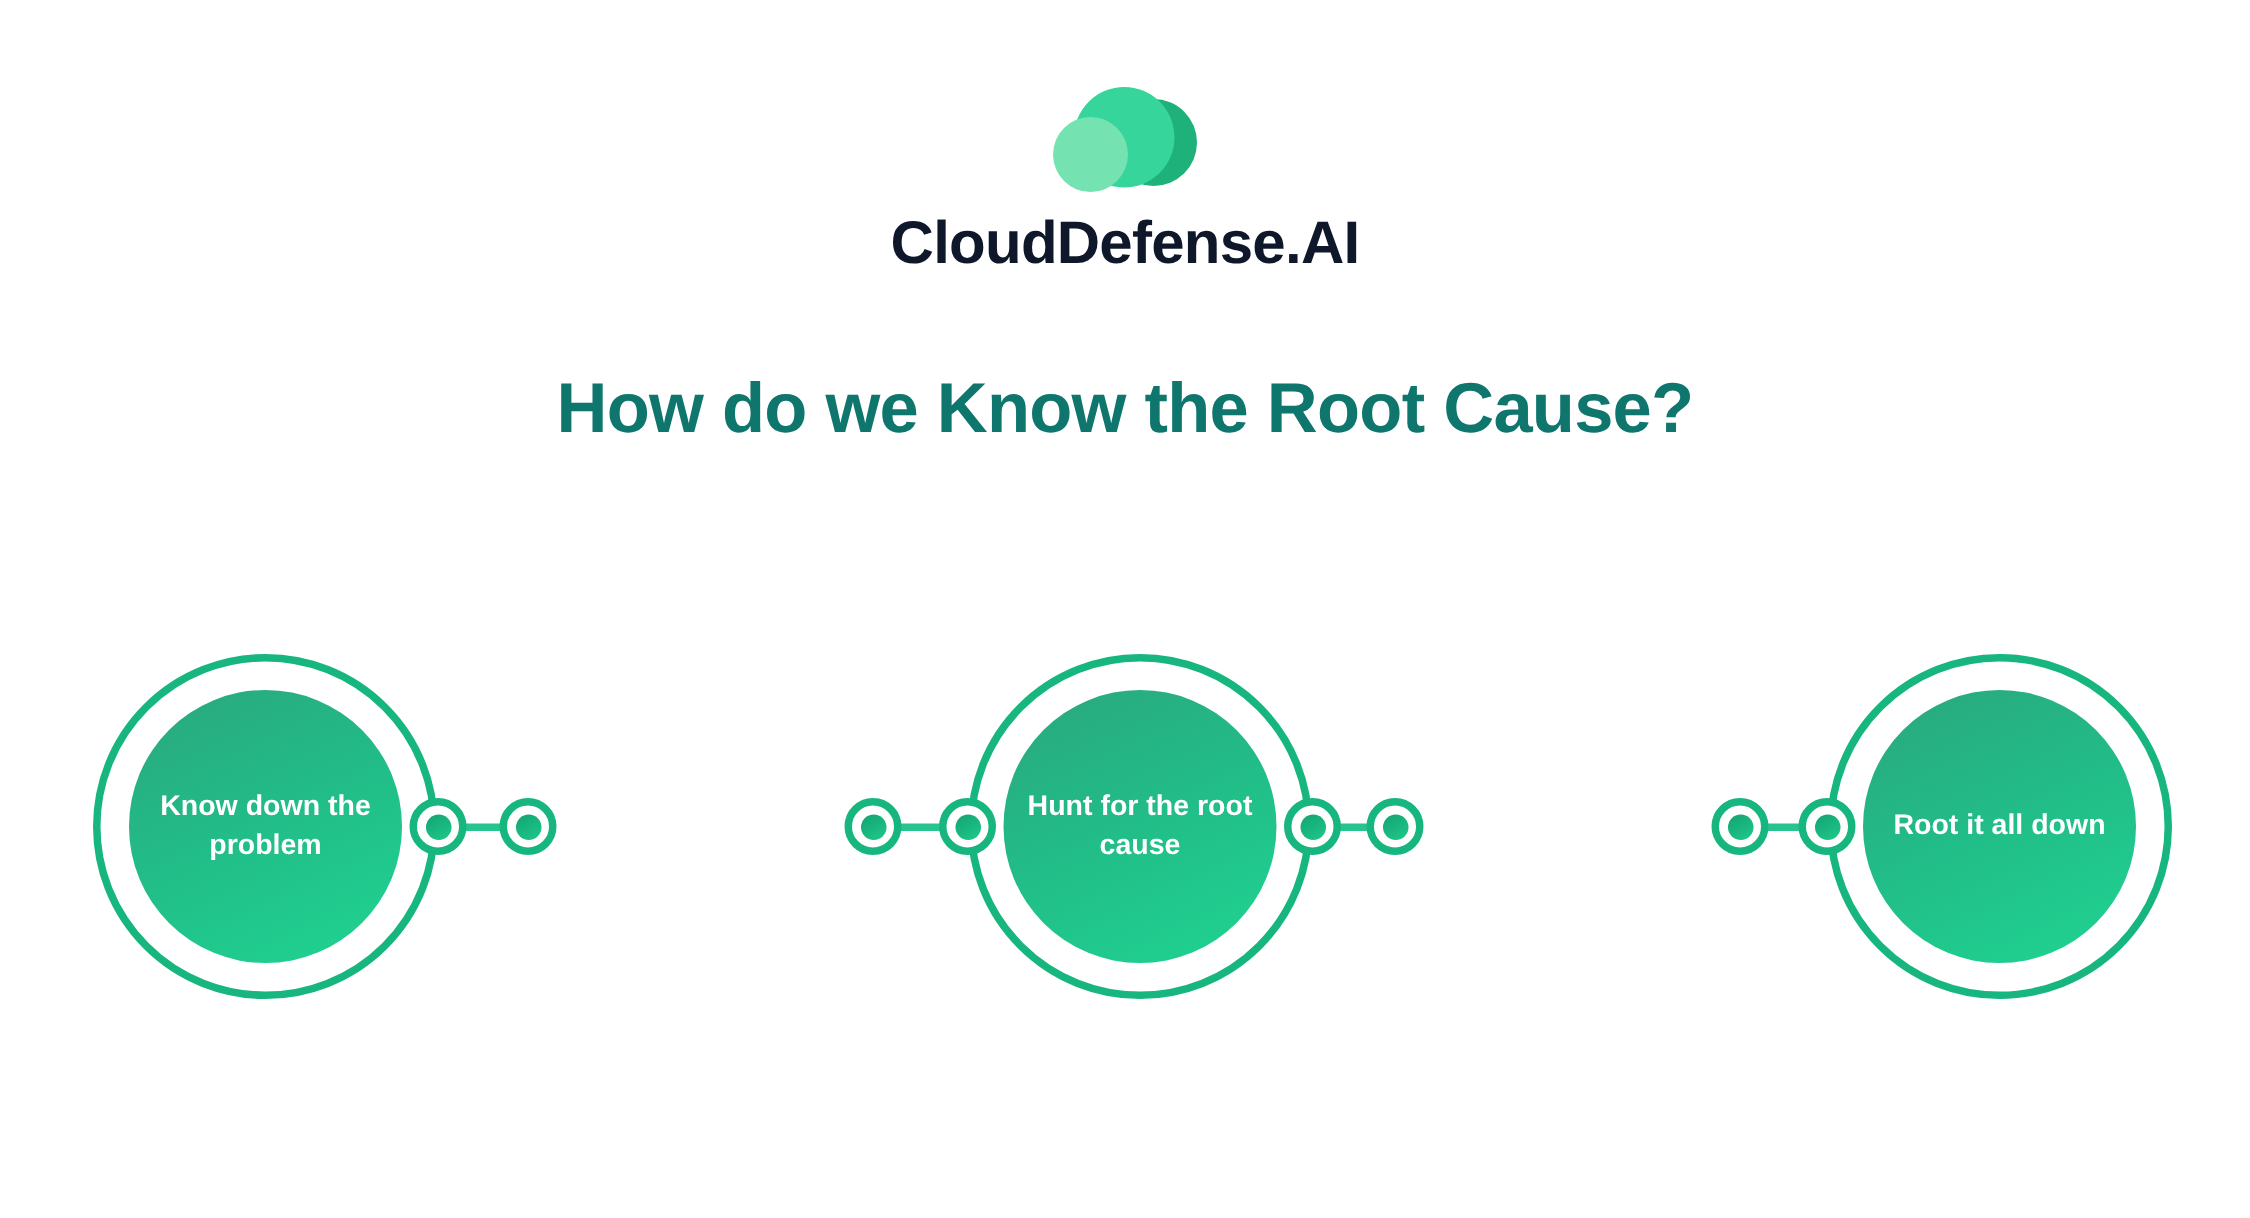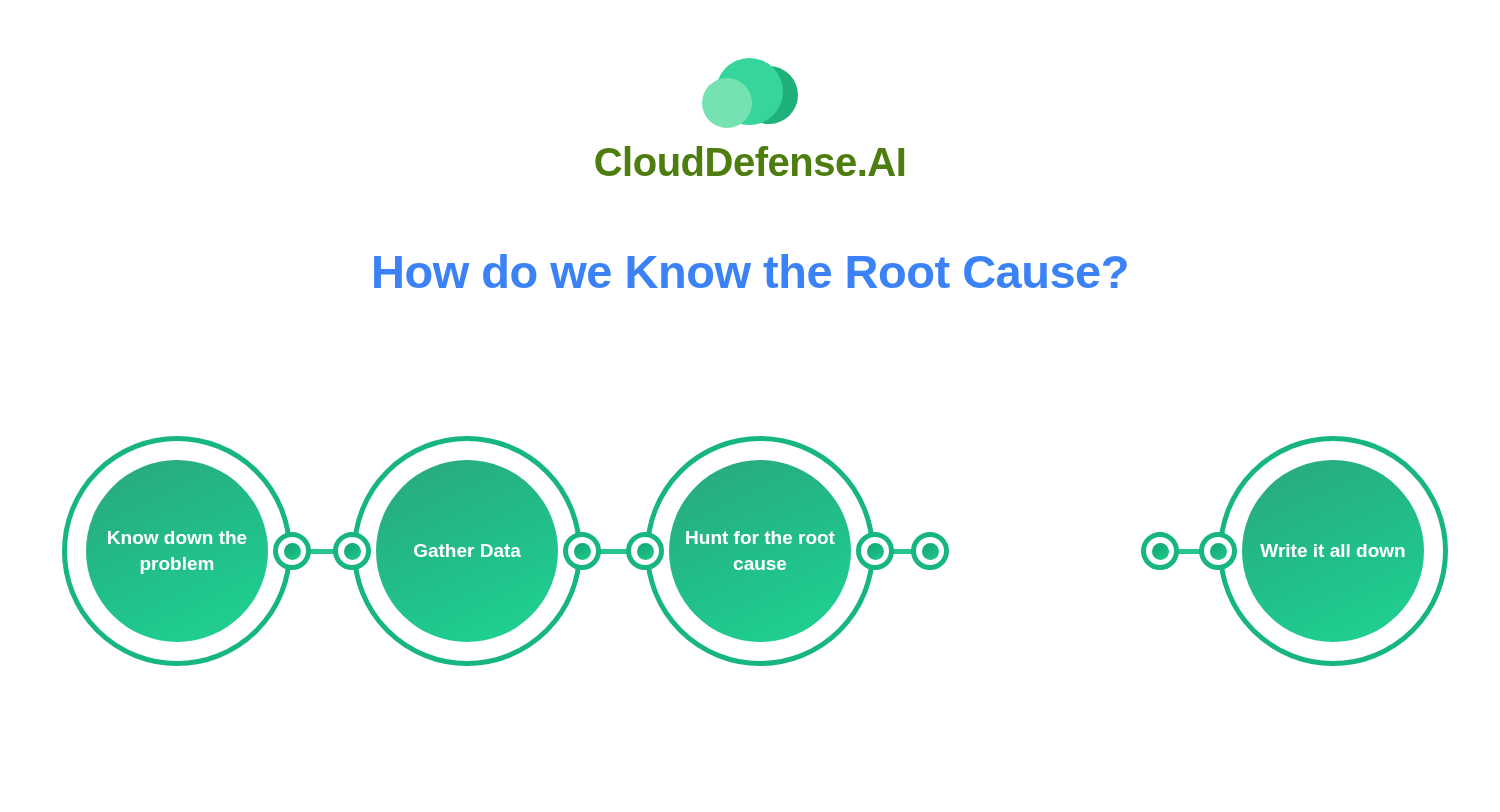--- a/index.html
+++ b/index.html
@@ -15,29 +15,29 @@
   .logo{position:absolute;left:0;top:0;width:1500px;height:130px;}
   .logo-circle{position:absolute;border-radius:50%;}
   .logo-back {left:740px;top:66px;width:58px;height:58px;background:#1eb179;z-index:1;}
   .logo-main {left:716px;top:58px;width:67px;height:67px;background:#36d59b;z-index:2;}
   .logo-front{left:702px;top:78px;width:50px;height:50px;background:#74e3b1;z-index:3;}
 
   .brand-name{
     position:absolute;left:0;top:140px;width:1500px;
     text-align:center;
     font-size:40px;font-weight:800;letter-spacing:-0.5px;
-    color:#4d7c0f;
+    color:#0f172a;
   }
 
   
   .page-title{
     position:absolute;left:0;top:244px;width:1500px;
     text-align:center;
     font-size:47px;font-weight:800;letter-spacing:-0.5px;
-    color:#3b82f6;
+    color:#0f766e;
   }
 
   
   .diagram{position:absolute;left:0;top:0;width:1500px;height:812px;}
 
   .step-outer{
     position:absolute;top:436px;
     width:230px;height:230px;box-sizing:border-box;
     border:5px solid #17b67e;border-radius:50%;
     background:#ffffff;
@@ -105,36 +105,31 @@
     <div class="connector-line l2"></div>
     <div class="connector-line l3"></div>
     <div class="connector-line l4"></div>
 
     <div class="step-outer s1">
       <div class="step-inner">
         <div class="step-label">Know down the problem</div>
       </div>
     </div>
 
-    <div class="step-outer s2">
-      <div class="step-inner">
-        <div class="step-label">Gather Data</div>
-      </div>
-    </div>
 
     <div class="step-outer s3">
       <div class="step-inner">
         <div class="step-label">Hunt for the root cause</div>
       </div>
     </div>
 
 
     <div class="step-outer s5">
       <div class="step-inner">
-        <div class="step-label">Write it all down</div>
+        <div class="step-label">Root it all down</div>
       </div>
     </div>
 
     <div class="node n1a">
         <div class="node-core"></div>
       </div>
     <div class="node n1b">
         <div class="node-core"></div>
       </div>
     <div class="node n2a">

